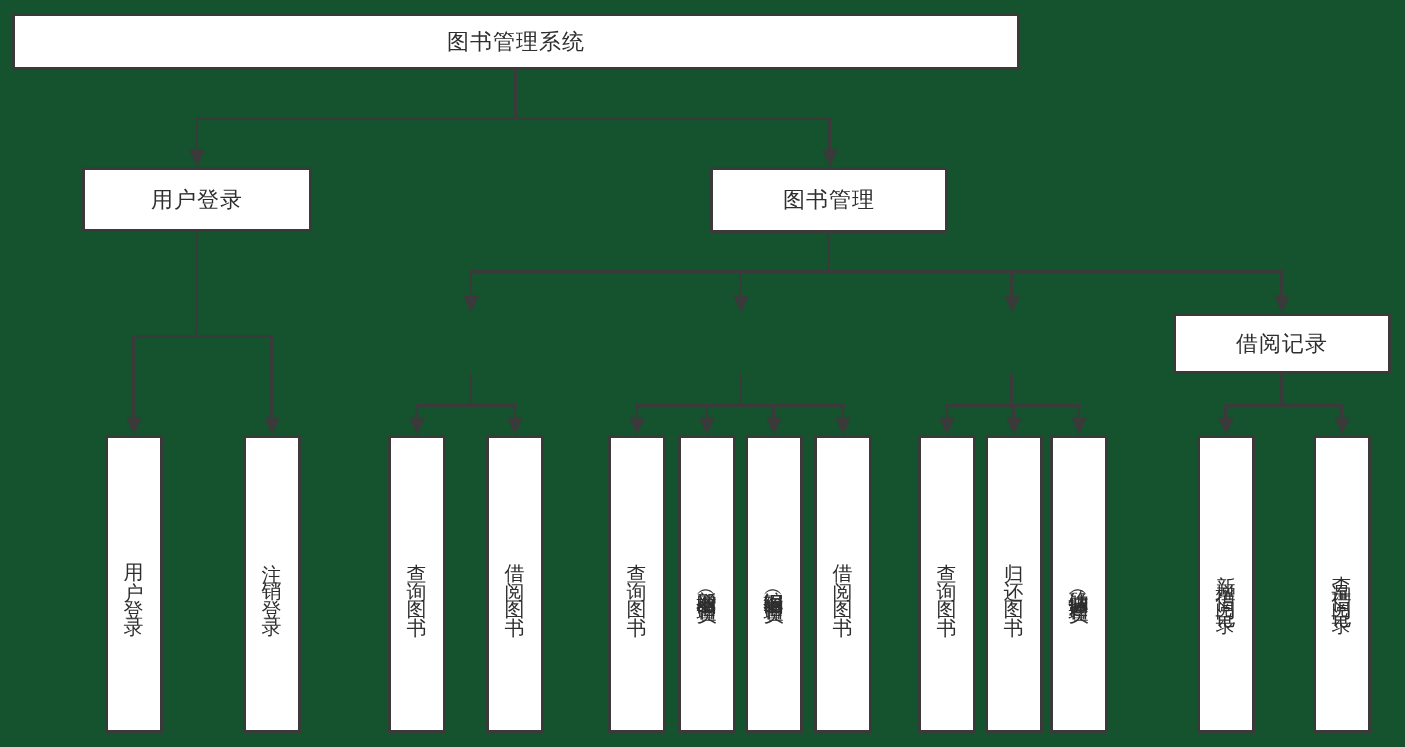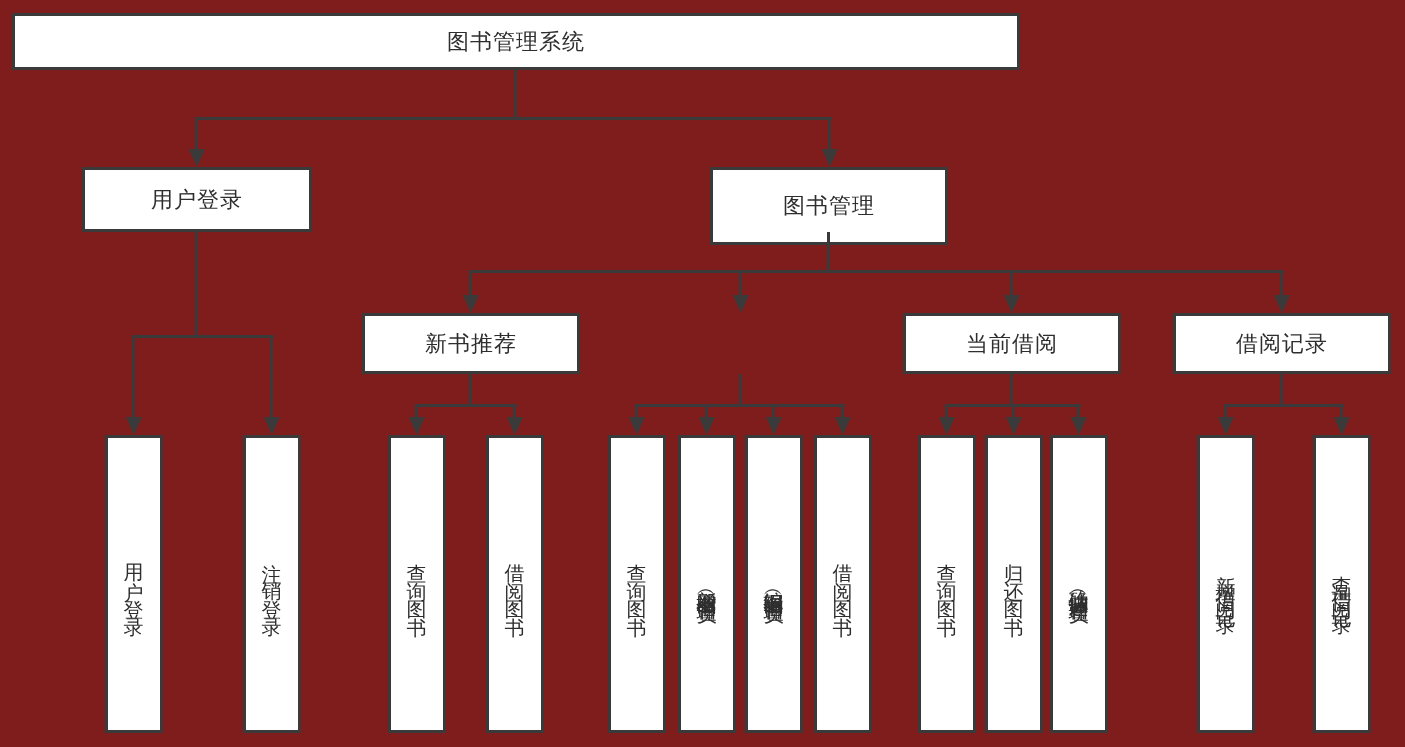--- a/index.html
+++ b/index.html
@@ -1,17 +1,17 @@
 <!DOCTYPE html>
 <html><head>
 <meta charset="utf-8">
 <style>
   html,body{margin:0;padding:0;background:#ffffff;}
   #canvas{
-    position:relative;width:1405px;height:747px;background:#7f1d1d;overflow:hidden;
+    position:relative;width:1405px;height:747px;background:#14532d;overflow:hidden;
     font-family:"Liberation Sans","DejaVu Sans",sans-serif;color:#2e2e2e;
   }
   .box{
     position:absolute;box-sizing:border-box;background:#ffffff;
     border:3px solid #3a3a3a;display:flex;align-items:center;justify-content:center;
     text-align:center;
   }
   .hbox{font-size:22px;letter-spacing:1px;}
   .leaf{top:435px;width:58px;height:298px;}
   .leaf .vtext{
@@ -38,30 +38,24 @@
 
 <div id="canvas">
 
   <div class="box hbox" style="left:12px;top:13px;width:1008px;height:57px;">
     <span>图书管理系统</span>
   </div>
 
   <div class="box hbox" style="left:82px;top:167px;width:230px;height:65px;">
     <span>用户登录</span>
   </div>
-  <div class="box hbox" style="left:710px;top:167px;width:238px;height:78px;">
+  <div class="box hbox" style="left:710px;top:167px;width:238px;height:66px;">
     <span>图书管理</span>
   </div>
 
-  <div class="box hbox" style="left:362px;top:313px;width:218px;height:61px;">
-    <span>新书推荐</span>
-  </div>
-  <div class="box hbox" style="left:903px;top:313px;width:218px;height:61px;">
-    <span>当前借阅</span>
-  </div>
   <div class="box hbox" style="left:1173px;top:313px;width:218px;height:61px;">
     <span>借阅记录</span>
   </div>
 
   <div class="box leaf" style="left:105px;">
     <span class="vtext ls-short">用户登录</span>
   </div>
   <div class="box leaf" style="left:243px;">
     <span class="vtext ls-short">注销登录</span>
   </div>

